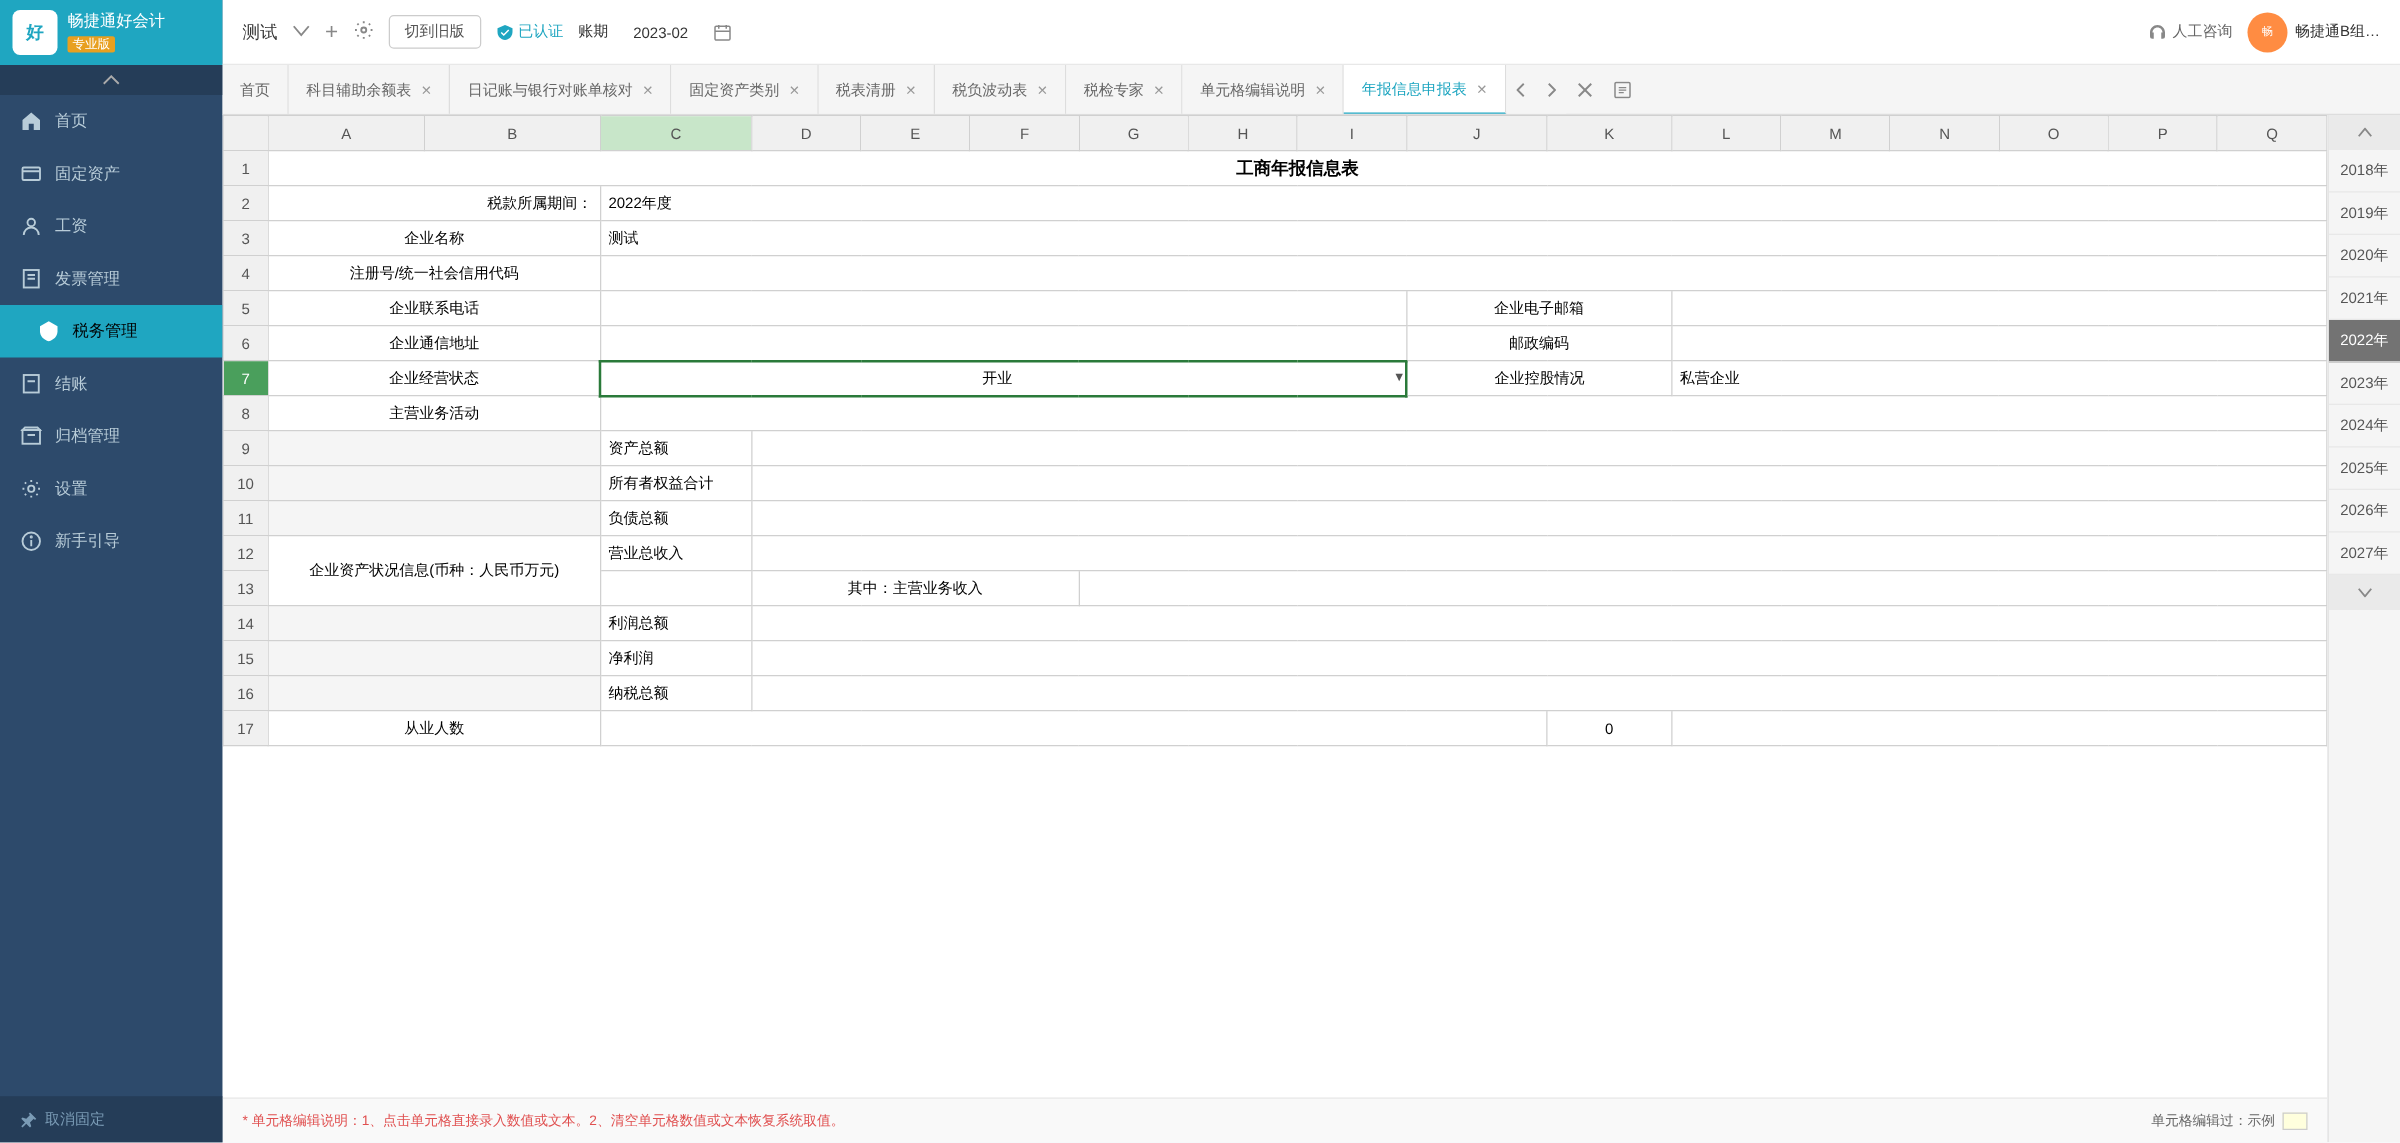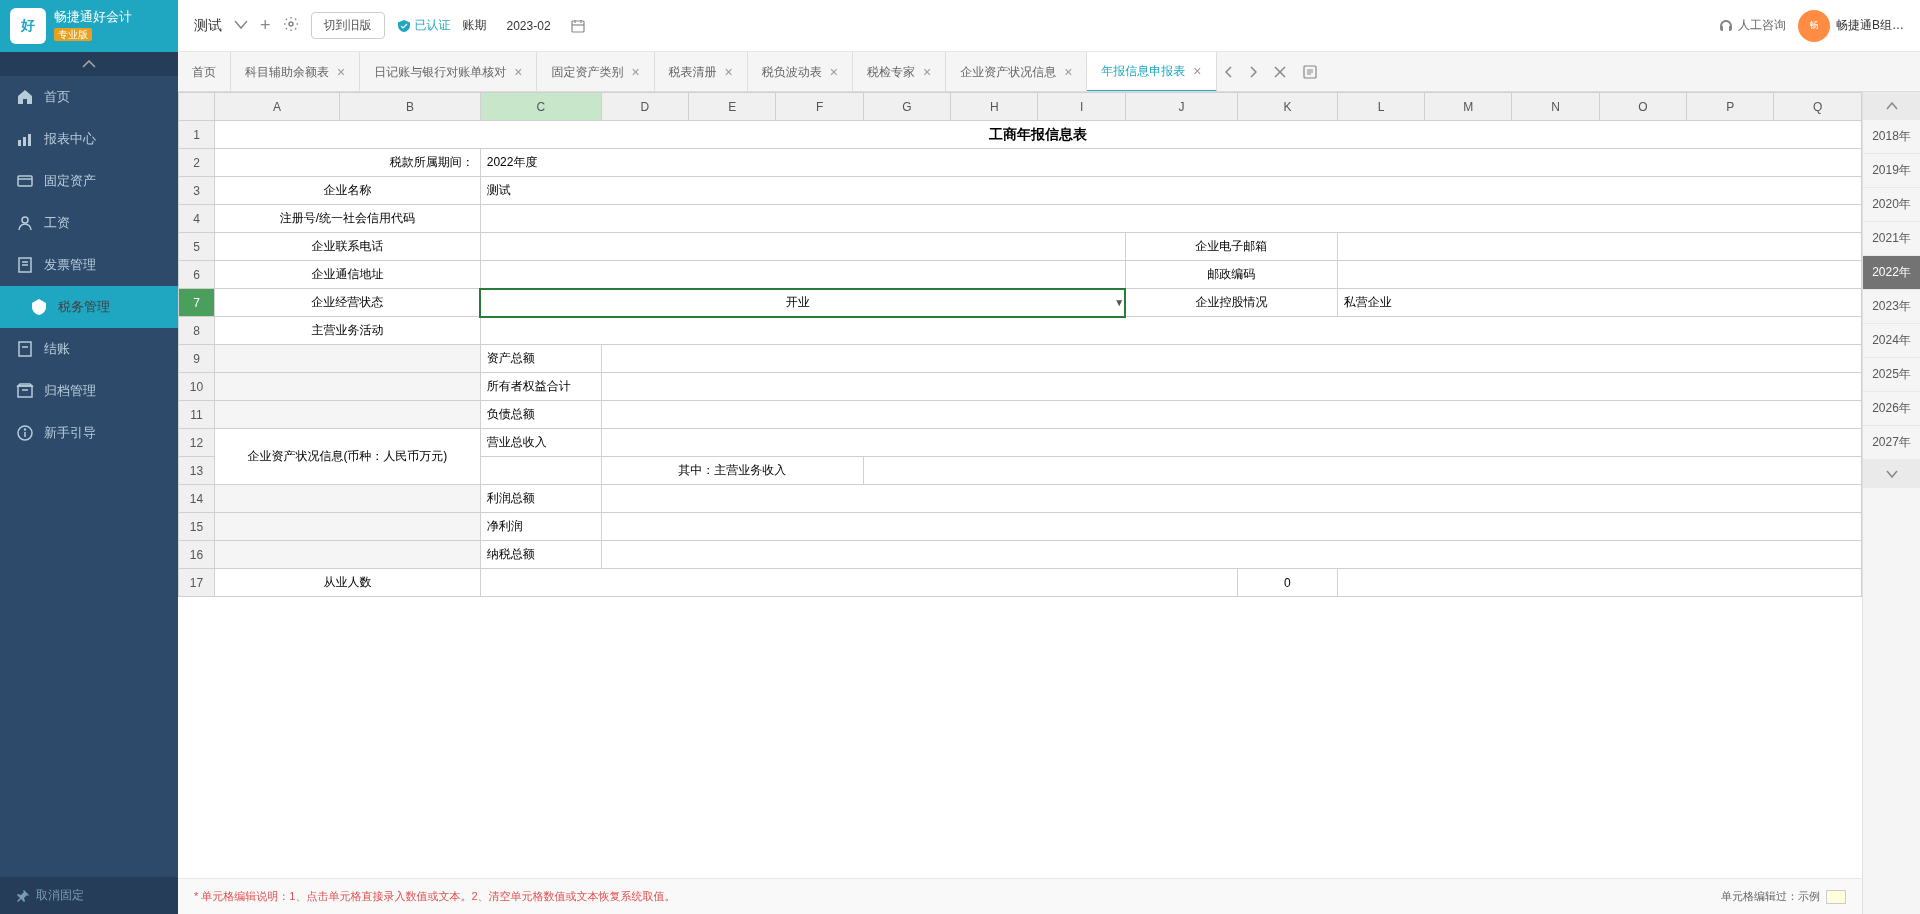--- a/index.html
+++ b/index.html
@@ -12,21 +12,21 @@
     .sidebar { width: 178px; background: #2d4a6b; display: flex; flex-direction: column; height: 914px; flex-shrink: 0; }
     .sidebar-logo { background: #1fa6c1; padding: 8px 10px; display: flex; align-items: center; gap: 8px; height: 52px; }
     .sidebar-logo-icon { width: 36px; height: 36px; background: white; border-radius: 6px; display: flex; align-items: center; justify-content: center; color: #1fa6c1; font-weight: bold; font-size: 14px; }
     .sidebar-logo-text { color: white; font-size: 13px; line-height: 1.3; }
     .sidebar-logo-text .sub { font-size: 10px; background: #e8a020; padding: 1px 4px; border-radius: 2px; }
     .sidebar-scroll-btn { background: #253d58; height: 24px; display: flex; align-items: center; justify-content: center; cursor: pointer; }
     .sidebar-scroll-btn svg { color: #7a9bb5; }
     .sidebar-nav { flex: 1; overflow-y: auto; }
     .sidebar-nav::-webkit-scrollbar { width: 0; }
     .sidebar-item { display: flex; align-items: center; gap: 10px; padding: 12px 16px; color: #b8ccd8; cursor: pointer; font-size: 13px; }
-    .sidebar-item.active { background: #1fa6c1; color: #404040; padding-left: 30px; }
+    .sidebar-item.active { background: #1fa6c1; color: #000000; padding-left: 30px; }
     .sidebar-item .nav-icon { width: 18px; height: 18px; flex-shrink: 0; }
     .sidebar-pin { background: #253d58; padding: 10px 16px; color: #7a9bb5; font-size: 12px; display: flex; align-items: center; gap: 6px; cursor: pointer; }
 
     
     .main-content { flex: 1; display: flex; flex-direction: column; height: 914px; overflow: hidden; }
 
     
     .topbar { height: 52px; background: white; display: flex; align-items: center; padding: 0 16px; border-bottom: 1px solid #e8e8e8; gap: 12px; }
     .topbar-title { font-size: 14px; color: #333; }
     .topbar-dropdown-icon { color: #999; cursor: pointer; }
@@ -108,28 +108,20 @@
         </svg>
     </div>
     <div class="sidebar-nav">
       <div class="sidebar-item">
         <svg class="nav-icon" viewBox="0 0 18 18" fill="currentColor">
             <path d="M9 2L2 8v8h5v-5h4v5h5V8z" fill="#b8ccd8"></path>
           </svg>
         <span>首页</span>
       </div>
       <div class="sidebar-item">
-        <svg class="nav-icon" viewBox="0 0 18 18" fill="#b8ccd8">
-            <rect x="2" y="10" width="3" height="6"></rect>
-            <rect x="7" y="7" width="3" height="9"></rect>
-            <rect x="12" y="4" width="3" height="12"></rect>
-          </svg>
-        <span>报表中心</span>
-      </div>
-      <div class="sidebar-item">
         <svg class="nav-icon" viewBox="0 0 18 18" fill="none" stroke="#b8ccd8" stroke-width="1.5">
             <rect x="2" y="4" width="14" height="10" rx="1"></rect>
             <line x1="2" y1="7" x2="16" y2="7"></line>
           </svg>
         <span>固定资产</span>
       </div>
       <div class="sidebar-item">
         <svg class="nav-icon" viewBox="0 0 18 18" fill="none" stroke="#b8ccd8" stroke-width="1.5">
             <circle cx="9" cy="6" r="3"></circle>
             <path d="M3 16c0-3.3 2.7-6 6-6s6 2.7 6 6"></path>
@@ -157,20 +149,27 @@
           </svg>
         <span>结账</span>
       </div>
       <div class="sidebar-item">
         <svg class="nav-icon" viewBox="0 0 18 18" fill="none" stroke="#b8ccd8" stroke-width="1.5">
             <rect x="2" y="4" width="14" height="11"></rect>
             <path d="M2 4h14l-2-2H4z"></path>
             <line x1="6" y1="8" x2="12" y2="8"></line>
           </svg>
         <span>归档管理</span>
+      </div>
+      <div class="sidebar-item">
+        <svg class="nav-icon" viewBox="0 0 18 18" fill="none" stroke="#b8ccd8" stroke-width="1.5">
+            <circle cx="9" cy="9" r="2.5"></circle>
+            <path d="M9 2v1.5M9 14.5V16M2 9h1.5M14.5 9H16M3.9 3.9l1 1M13.1 13.1l1 1M3.9 14.1l1-1M13.1 4.9l1-1"></path>
+          </svg>
+        <span>设置</span>
       </div>
       <div class="sidebar-item">
         <svg class="nav-icon" viewBox="0 0 18 18" fill="none" stroke="#b8ccd8" stroke-width="1.5">
             <circle cx="9" cy="9" r="7"></circle>
             <path d="M9 8v5"></path>
             <circle cx="9" cy="5.5" r="0.5" fill="#b8ccd8"></circle>
           </svg>
         <span>新手引导</span>
       </div>
     </div>
@@ -253,21 +252,21 @@
       </div>
       <div class="tab-item">
         <span>税负波动表</span>
         <span class="tab-close">×</span>
       </div>
       <div class="tab-item">
         <span>税检专家</span>
         <span class="tab-close">×</span>
       </div>
       <div class="tab-item">
-        <span>企业资产状况信息</span>
+        <span>单元格编辑说明</span>
         <span class="tab-close">×</span>
       </div>
       <div class="tab-item active">
         <span>年报信息申报表</span>
         <span class="tab-close">×</span>
       </div>
       <div class="tab-nav-btn">
         <svg width="8" height="12" viewBox="0 0 8 12">
             <path d="M6 1L1 6l5 5" stroke="#888" stroke-width="1.5" fill="none"></path>
           </svg>

